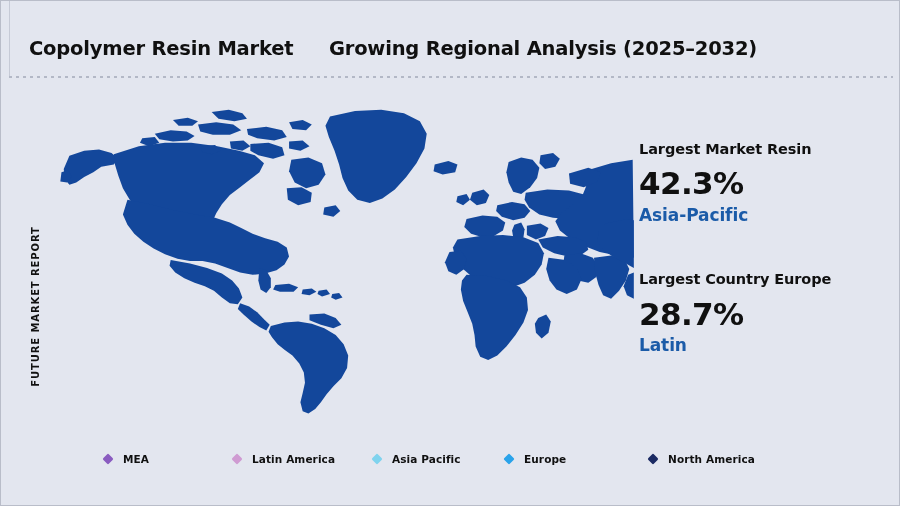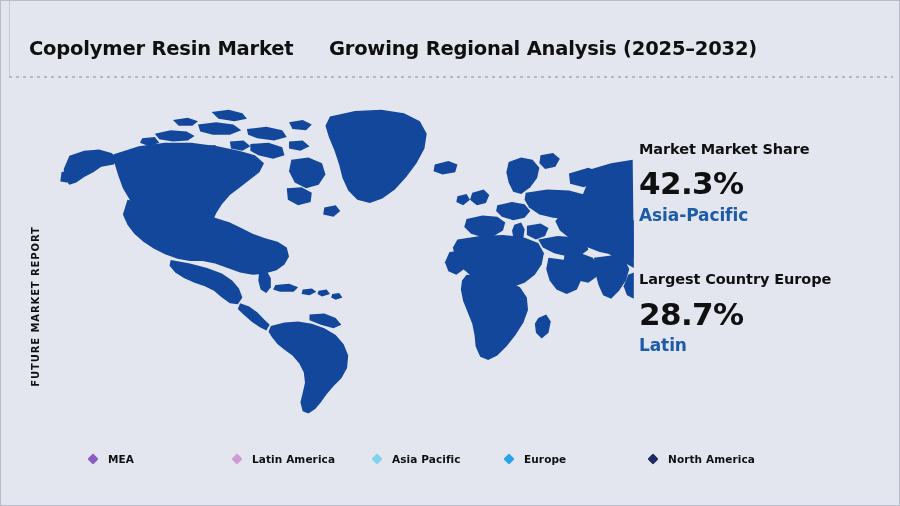--- a/index.html
+++ b/index.html
@@ -264,36 +264,36 @@
       <g id="land-east" fill="#13479b" transform="translate(0,0)">
 
         <path d="M960 240 L1000 232 L1010 234 L1010 318 L996 310 L976 300 L958 288 L946 272 L948 254 Z"></path>
       </g>
     </svg>
   </div>
 
   <div class="stats">
 
     <div class="stat-block">
-      <div class="stat-label">Market Market Share</div>
+      <div class="stat-label">Largest Market Resin</div>
       <div class="stat-value">42.3%</div>
       <div class="stat-region">Asia-Pacific</div>
     </div>
 
     <div class="stat-block">
       <div class="stat-label">Largest Country Europe</div>
       <div class="stat-value">28.7%</div>
       <div class="stat-region">Latin</div>
     </div>
 
   </div>
 
   <div class="legend">
 
-    <div class="legend-item" style="left:0px;text-align:right;">
+    <div class="legend-item" style="left:15px;text-align:right;">
       <span class="legend-marker" style="background: rgb(138, 92, 192);"></span>
       <span class="legend-label">MEA</span>
     </div>
 
     <div class="legend-item" style="left:144px;">
       <span class="legend-marker" style="background: rgb(207, 155, 210);"></span>
       <span class="legend-label">Latin America</span>
     </div>
 
     <div class="legend-item" style="left:284px;">

